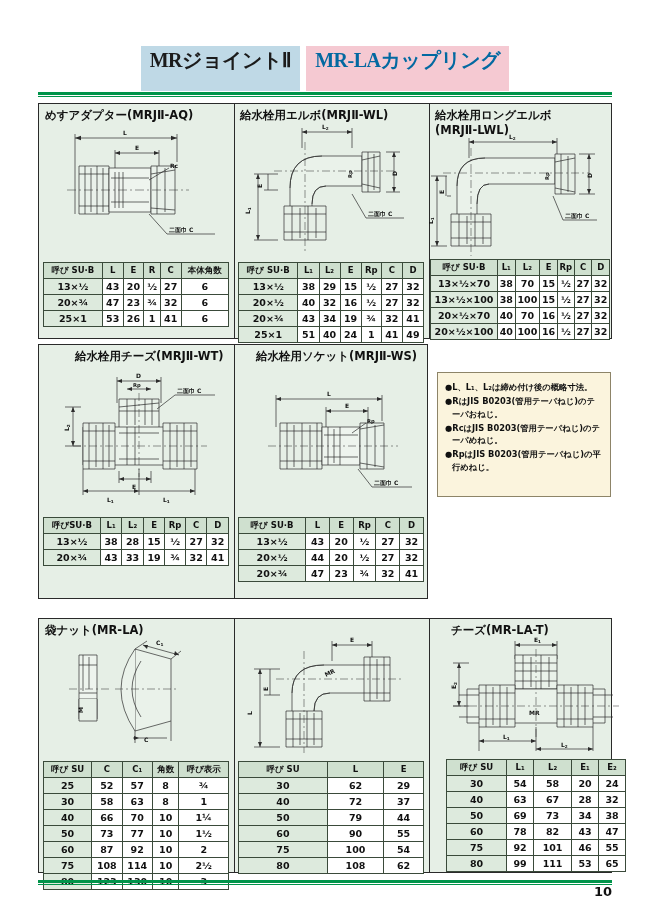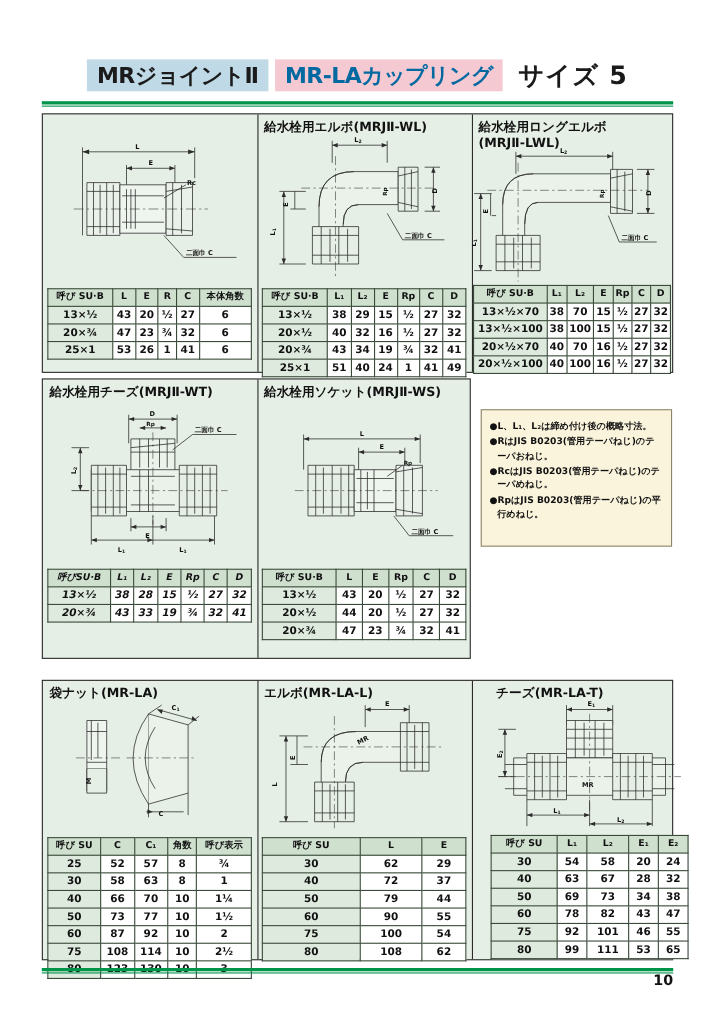--- a/index.html
+++ b/index.html
@@ -10,21 +10,21 @@
   }
   .page{position:relative;width:650px;height:919px;}
 
   
   .titlebar{
     position:absolute;left:0;top:46px;width:650px;height:44px;
     display:flex;align-items:center;justify-content:center;gap:6px;
   }
   .tag{
     font-weight:bold;font-size:20px;letter-spacing:-0.5px;
-    padding:4px 9px 5px 9px;line-height:1;white-space:nowrap;
+    padding:4px 9px 21px 9px;line-height:1;white-space:nowrap;font-family:Liberation Serif, serif;
   }
   .tag-blue{background:#bfd9e6;color:#1b1b1b;}
   .tag-pink{background:#f5c9d2;color:#0369a1;}
   .tag-plain{font-weight:bold;font-size:23px;letter-spacing:1px;padding-left:8px;}
   .rule-green{
     position:absolute;left:38px;top:92px;width:574px;height:3px;background:#00944a;
   }
   .rule-green-thin{
     position:absolute;left:38px;top:96px;width:574px;height:1px;background:#00944a;
   }
@@ -79,31 +79,31 @@
   .jp{font-size:6px;fill:#111;font-weight:bold;}
 </style>
 </head>
 <body>
 
 <div class="page">
 
   <div class="titlebar">
     <span class="tag tag-blue">MRジョイントⅡ</span>
     <span class="tag tag-pink">MR-LAカップリング</span>
-    <span class="tag-plain">サイズ 5</span>
   </div>
   <div class="rule-green"></div>
   <div class="rule-green-thin"></div>
 
   <div class="block" style="left:38px;top:103px;width:574px;height:236px;">
     <div class="vdiv" style="left:195px;"></div>
     <div class="vdiv" style="left:390px;"></div>
   </div>
 
   <div style="position:absolute;left:39px;top:104px;width:194px;height:234px;">
+    <div class="cardhead">めすアダプター(MRJⅡ-AQ)</div>
     <div class="draw" style="left:0;top:18px;width:194px;height:140px;">
       <svg width="194" height="140" viewBox="0 0 194 140">
         <g stroke="#2b2b2b" fill="none" stroke-width="0.7">
 
           <line x1="36" y1="12" x2="36" y2="92"></line>
           <line x1="138" y1="12" x2="138" y2="40"></line>
           <line x1="36" y1="16" x2="138" y2="16"></line>
           <path d="M36 16 l6 -2.2 v4.4 z" fill="#2b2b2b" stroke="none"></path>
           <path d="M138 16 l-6 -2.2 v4.4 z" fill="#2b2b2b" stroke="none"></path>
 
@@ -392,21 +392,21 @@
             </tr>
           </tbody>
         </table>
     </div>
   </div>
 
   <div class="block" style="left:38px;top:344px;width:390px;height:255px;">
     <div class="vdiv" style="left:195px;"></div>
   </div>
 
-  <div style="position:absolute;left:39px;top:345px;width:194px;height:253px;">
+  <div style="position:absolute;left:39px;top:345px;width:194px;height:253px;padding-left:30px;">
     <div class="cardhead">給水栓用チーズ(MRJⅡ-WT)</div>
     <div class="draw" style="left:0;top:20px;width:194px;height:140px;">
       <svg width="194" height="140" viewBox="0 0 194 140">
         <g stroke="#2b2b2b" fill="none" stroke-width="0.7">
 
           <line x1="78" y1="12" x2="78" y2="38"></line>
           <line x1="122" y1="12" x2="122" y2="38"></line>
           <line x1="78" y1="16" x2="122" y2="16"></line>
           <path d="M78 16 l5 -2 v4 z" fill="#2b2b2b" stroke="none"></path>
           <path d="M122 16 l-5 -2 v4 z" fill="#2b2b2b" stroke="none"></path>
@@ -459,21 +459,21 @@
         </g>
         <text class="dimtxt" x="97" y="13">D</text>
         <text class="dimtxt sm" x="94" y="22">Rp</text>
         <text class="dimtxt" x="30" y="66" transform="rotate(-90 30 66)">L<tspan font-size="4.2" dy="1">2</tspan></text>
         <text class="dimtxt" x="68" y="137">L<tspan font-size="4.2" dy="1">1</tspan></text>
         <text class="dimtxt" x="124" y="137">L<tspan font-size="4.2" dy="1">1</tspan></text>
         <text class="dimtxt" x="93" y="124">E</text>
         <text class="jp" x="138" y="28">二面巾 C</text>
       </svg>
     </div>
-    <div class="tblwrap" style="left:4px;top:172px;width:186px;font-style:italic;">
+    <div class="tblwrap" style="left:4px;top:172px;width:186px;">
       <table class="spec">
           <thead>
             <tr>
               <th>呼びSU·B</th>
               <th>L₁</th>
               <th>L₂</th>
               <th>E</th>
               <th>Rp</th>
               <th>C</th>
               <th>D</th>
@@ -496,21 +496,21 @@
               <td class="val">19</td>
               <td class="val">¾</td>
               <td class="val">32</td>
               <td class="val">41</td>
             </tr>
           </tbody>
         </table>
     </div>
   </div>
 
-  <div style="position:absolute;left:234px;top:345px;width:194px;height:253px;">
+  <div style="position:absolute;left:234px;top:345px;width:194px;height:253px;padding-left:16px;">
     <div class="cardhead">給水栓用ソケット(MRJⅡ-WS)</div>
     <div class="draw" style="left:0;top:20px;width:194px;height:140px;">
       <svg width="194" height="140" viewBox="0 0 194 140">
         <g stroke="#2b2b2b" fill="none" stroke-width="0.7">
 
           <line x1="42" y1="30" x2="42" y2="62"></line>
           <line x1="148" y1="30" x2="148" y2="56"></line>
           <line x1="42" y1="34" x2="148" y2="34"></line>
           <path d="M42 34 l5 -2 v4 z" fill="#2b2b2b" stroke="none"></path>
           <path d="M148 34 l-5 -2 v4 z" fill="#2b2b2b" stroke="none"></path>
@@ -690,21 +690,20 @@
               <td class="val">130</td>
               <td class="val">10</td>
               <td class="val">3</td>
             </tr>
           </tbody>
         </table>
     </div>
   </div>
 
   <div style="position:absolute;left:234px;top:619px;width:194px;height:253px;">
-    <div class="cardhead">エルボ(MR-LA-L)</div>
     <div class="draw" style="left:0;top:18px;width:194px;height:120px;">
       <svg width="194" height="120" viewBox="0 0 194 120">
         <g stroke="#2b2b2b" fill="none" stroke-width="0.7">
 
           <line x1="98" y1="4" x2="98" y2="24"></line>
           <line x1="138" y1="4" x2="138" y2="24"></line>
           <line x1="98" y1="8" x2="138" y2="8"></line>
           <path d="M98 8 l5 -2 v4 z" fill="#2b2b2b" stroke="none"></path>
           <path d="M138 8 l-5 -2 v4 z" fill="#2b2b2b" stroke="none"></path>
 

